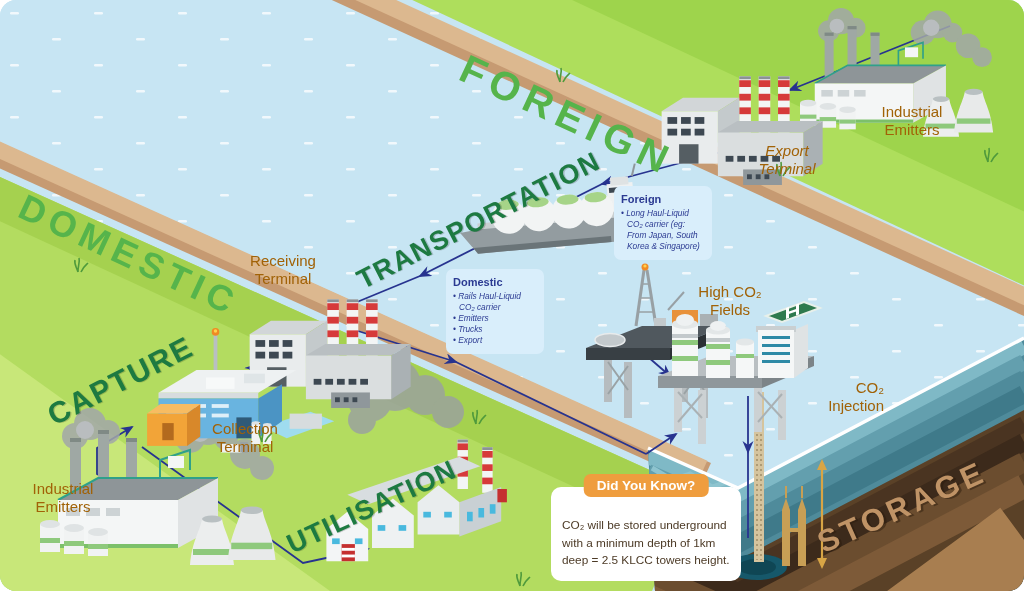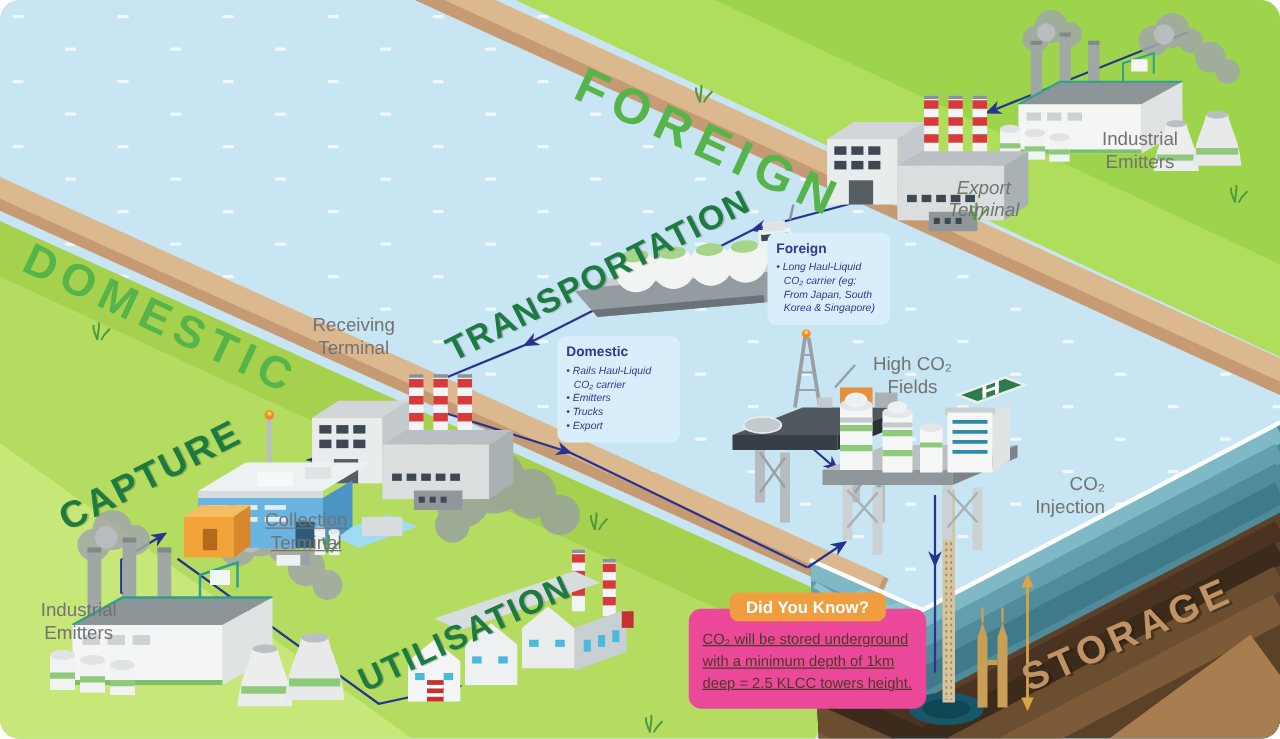--- a/index.html
+++ b/index.html
@@ -1,41 +1,41 @@
 <!DOCTYPE html>
 <html><head>
 <meta charset="utf-8">
 <style>
   html,body{margin:0;padding:0;background:#ffffff;font-family:"Liberation Sans",sans-serif;}
   .canvas{position:relative;width:1024px;height:591px;border-radius:16px;overflow:hidden;background:#c7e5f3;}
   .scene{position:absolute;left:0;top:0;}
   
-  .lbl{position:absolute;color:#737373;font-weight:500;font-size:15px;line-height:1.22;text-align:center;white-space:pre-line;}
+  .lbl{position:absolute;color:#a16207;font-weight:500;font-size:15px;line-height:1.22;text-align:center;white-space:pre-line;}
   .zone{position:absolute;color:#56b44b;font-weight:bold;transform-origin:0 0;white-space:nowrap;}
   .zone.foreign{left:472px;top:46px;font-size:40px;letter-spacing:7px;transform:rotate(25deg);}
   .zone.domestic{left:30px;top:186px;font-size:36px;letter-spacing:6px;transform:rotate(25deg);}
   .stage{position:absolute;color:#1d7a41;font-weight:bold;transform-origin:0 0;white-space:nowrap;
          text-shadow:1px 1px 0 rgba(0,0,0,0.18);}
   .stage.transportation{left:352px;top:268px;font-size:27px;letter-spacing:1.5px;transform:rotate(-27deg);}
   .stage.capture{left:42px;top:402px;font-size:30px;letter-spacing:2px;transform:rotate(-27deg);}
   .stage.utilisation{left:282px;top:532px;font-size:27px;letter-spacing:1.5px;transform:rotate(-25deg);}
   .zone.storage{left:812px;top:528px;color:#bf9366;font-size:31px;letter-spacing:4px;transform:rotate(-24deg);
          text-shadow:2px 2px 0 rgba(40,25,12,0.45);}
   
   .info-box{position:absolute;background:#d9eefb;border-radius:7px;padding:7px 7px 8px;color:#2b3a92;}
   .info-box .ib-title{font-weight:bold;font-size:11px;margin:0 0 3px 0;}
   .bullet-item{font-size:8.3px;line-height:1.32;padding-left:6px;text-indent:-6px;font-style:italic;}
   .info-box.foreign-box{left:614px;top:186px;width:84px;}
   .info-box.domestic-box{left:446px;top:269px;width:84px;}
   
-  .dyk{position:absolute;left:551px;top:487px;width:190px;background:#ec4899;border-radius:10px;
+  .dyk{position:absolute;left:551px;top:487px;width:190px;background:#ffffff;border-radius:10px;
        padding:16px 11px 11px;box-sizing:border-box;}
   .dyk-pill{position:absolute;top:-13px;left:50%;transform:translateX(-50%);background:#ef9d3e;color:#fff;
        font-weight:bold;font-size:13.5px;padding:4px 13px;border-radius:7px;white-space:nowrap;}
-  .dyk-body{font-size:11.8px;color:#4c3a26;line-height:1.5;margin-top:0;text-decoration:underline;}
+  .dyk-body{font-size:11.8px;color:#4c3a26;line-height:1.5;margin-top:14px;}
 </style>
 </head>
 <body>
 
 <div class="canvas">
 
   <svg class="scene" width="1024" height="591" viewBox="0 0 1024 591">
     <defs>
       <marker id="arw" markerWidth="14" markerHeight="12" refX="11" refY="5.5" orient="auto" markerUnits="userSpaceOnUse">
         <path d="M0,0 L13,5.5 L0,11 L4,5.5 Z" fill="#27338f"></path>
@@ -430,21 +430,21 @@
   <div class="stage capture">CAPTURE</div>
   <div class="stage utilisation">UTILISATION</div>
   <div class="zone storage">STORAGE</div>
 
   <div class="lbl" style="left:852px;top:103px;width:120px;">Industrial
 Emitters</div>
   <div class="lbl" style="left:735px;top:142px;width:104px;font-style:italic;">Export
 Terminal</div>
   <div class="lbl" style="left:222px;top:252px;width:122px;">Receiving
 Terminal</div>
-  <div class="lbl" style="left:183px;top:408px;width:124px;text-decoration:underline;">Collection
+  <div class="lbl" style="left:183px;top:420px;width:124px;">Collection
 Terminal</div>
   <div class="lbl" style="left:4px;top:480px;width:118px;">Industrial
 Emitters</div>
   <div class="lbl" style="left:652px;top:283px;width:124px;padding-left:16px;">High CO₂
 Fields</div>
   <div class="lbl" style="left:760px;top:379px;width:124px;text-align:right;">CO₂
 Injection</div>
 
   <div class="info-box foreign-box">
     <div class="ib-title">Foreign</div>

